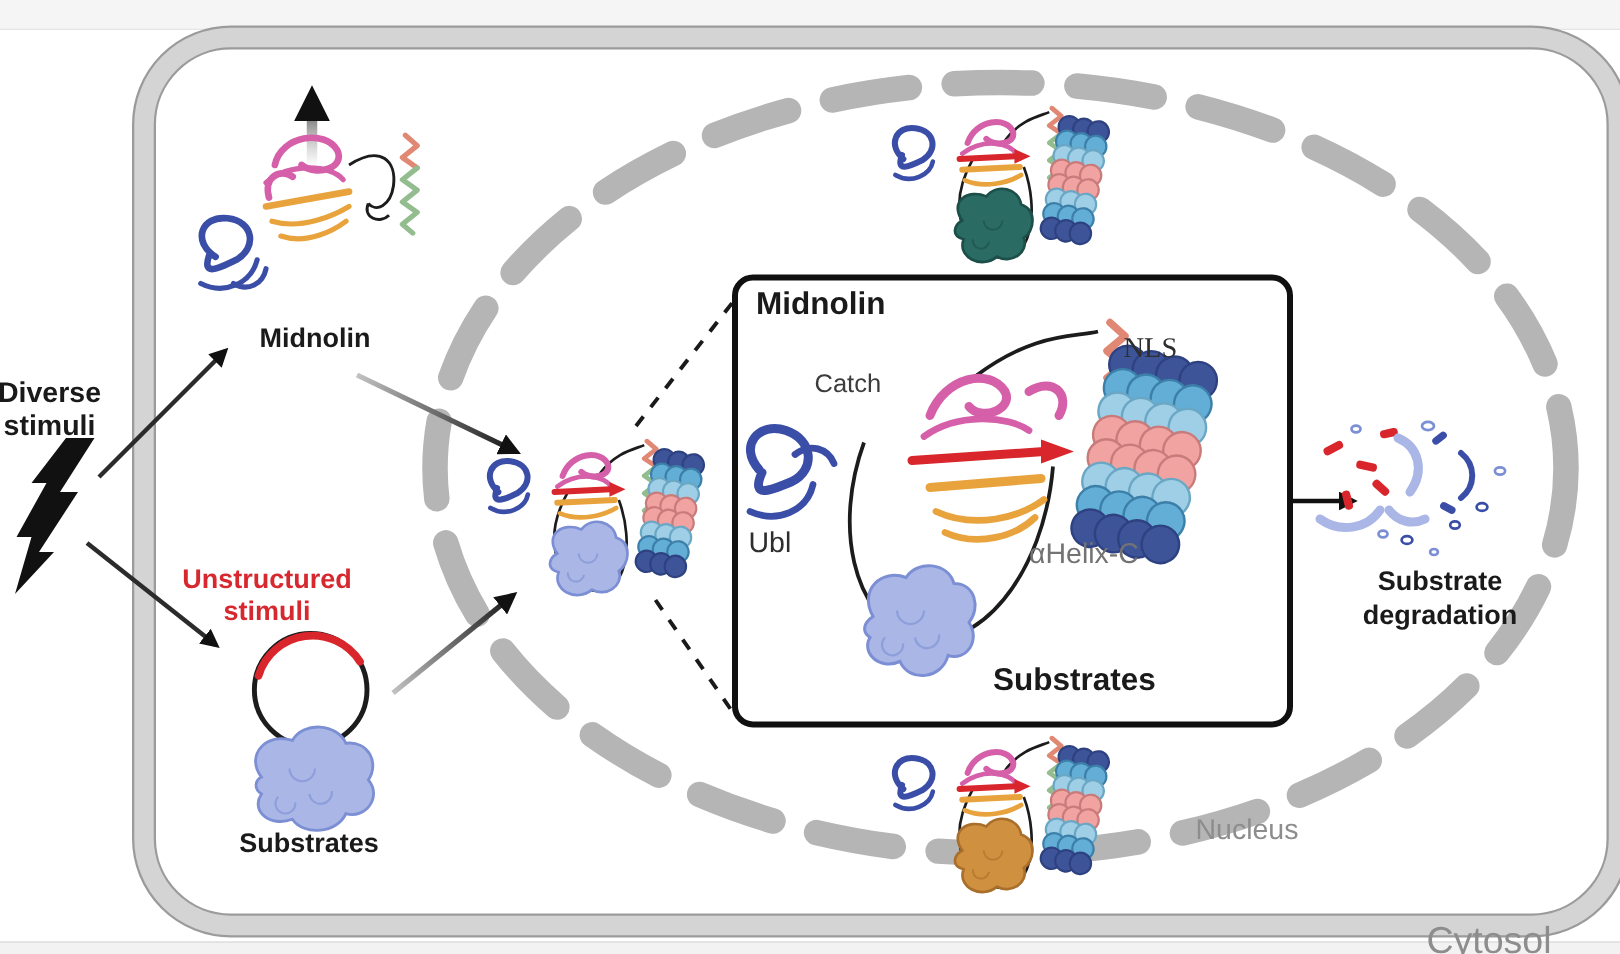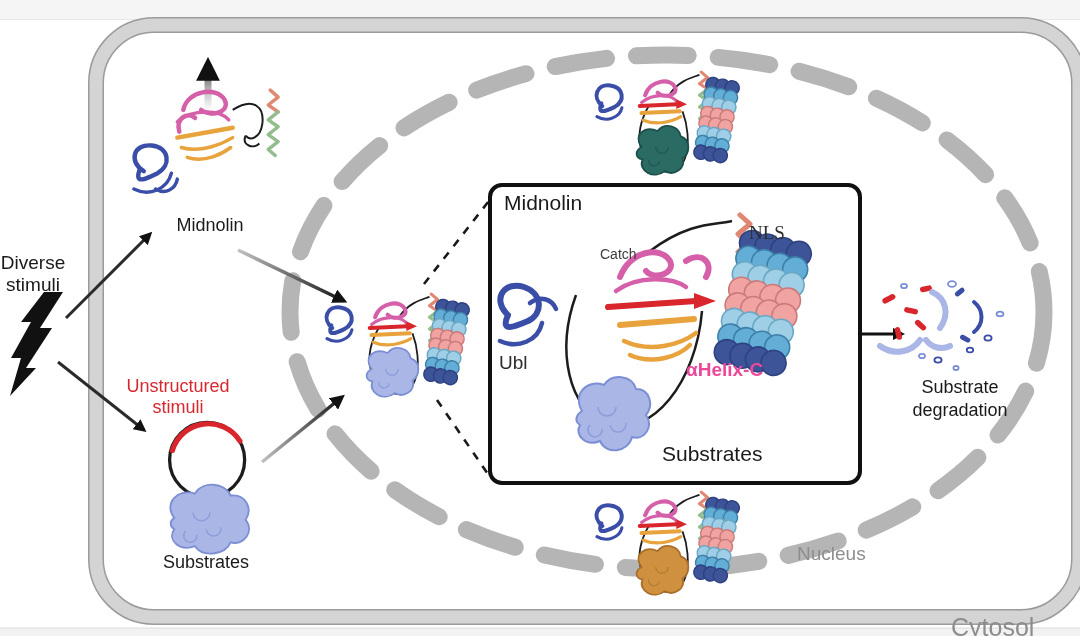--- a/index.html
+++ b/index.html
@@ -2,21 +2,21 @@
 <html style="--accent-red: #d7282f; --text-dark: #1a1a1a; --text-gray: #8d8d8d; --membrane-fill: #d4d4d4; --membrane-edge: #9b9b9b; --nucleus-dash: #b5b5b5; --loop-black: #1c1c1c; --ubl-blue: #3a4ea8; --catch-pink: #d55fa8; --catch-orange: #e8a33d; --strand-red: #d8262c; --nls-green: #93bd8f; --nls-salmon: #e08873; --proteasome-navy: #3d5499; --proteasome-blue: #62aed6; --proteasome-lightblue: #9fcfe6; --proteasome-salmon: #f0a3a0; --substrate-periwinkle: #a9b6e6; --substrate-periwinkle-edge: #7c8fd4; --substrate-teal: #2a6b63; --substrate-teal-edge: #1c4f49; --substrate-orange: #cf9140; --substrate-orange-edge: #a96f2a;"><head>
 <meta charset="utf-8">
 <style>
   html,body{margin:0;padding:0;background:#fff;}
   #root{position:relative;width:1080px;height:636px;overflow:hidden;background:#fff;
         font-family:"Liberation Sans",sans-serif;}
   svg{position:absolute;left:0;top:0;overflow:visible;}
   .abs{position:absolute;}
   .lbl{position:absolute;color:var(--text-dark);line-height:1.15;}
   .ml{white-space:pre-line;text-align:center;}
-  .bold{font-weight:normal;}
+  .bold{font-weight:bold;}
   .red{color:var(--accent-red);}
   .gray{color:var(--text-gray);margin-top:35px;}
 
   
   .rib,.rib2{fill:none;stroke-linecap:round;stroke-linejoin:round;}
   .rib{stroke-width:4.5;} .rib2{stroke-width:3.5;}
   .ribL{fill:none;stroke-linecap:round;stroke-linejoin:round;stroke-width:6;}
   .ribL2{fill:none;stroke-linecap:round;stroke-linejoin:round;stroke-width:4.5;}
   .rib-pink{stroke:var(--catch-pink);} .rib-orange{stroke:var(--catch-orange);}
   .rib-red{stroke:var(--strand-red);} .fill-red{fill:var(--strand-red);}
@@ -274,23 +274,23 @@
 
   <div class="lbl bold" style="left:158px;top:215px;width:104px;text-align:center;font-size:18px;">Midnolin</div>
 
   <div class="lbl ml bold red" style="left:116px;top:376px;width:124px;font-size:18px;">Unstructured
 stimuli</div>
 
   <div class="lbl bold" style="left:150px;top:552px;width:112px;text-align:center;font-size:18px;">Substrates</div>
 
   <div class="lbl bold" style="left:504px;top:191px;font-size:21px;">Midnolin</div>
   <div class="lbl" style="left:749px;top:222px;font-size:19px;color:#2e2e2e;font-family:Liberation Serif, serif;">NLS</div>
-  <div class="lbl" style="left:600px;top:246px;font-size:14px;color:#3c3c3c;">Catch</div>
+  <div class="lbl" style="left:543px;top:246px;font-size:17px;color:#3c3c3c;">Catch</div>
   <div class="lbl" style="left:499px;top:352px;font-size:19px;color:#2e2e2e;">Ubl</div>
-  <div class="lbl" style="left:686px;top:359px;font-size:19px;color:#ec4899;font-weight:bold;">αHelix-C</div>
+  <div class="lbl" style="left:686px;top:359px;font-size:19px;color:#737373;">αHelix-C</div>
   <div class="lbl bold" style="left:662px;top:442px;font-size:21px;">Substrates</div>
 
   <div class="lbl ml bold" style="left:895px;top:376px;width:130px;font-size:18px;line-height:1.25;">Substrate
 degradation</div>
 
   <div class="lbl gray" style="left:797px;top:508px;font-size:19px;">Nucleus</div>
   <div class="lbl gray" style="left:951px;top:578px;font-size:25px;">Cytosol</div>
 
 </div>
 

